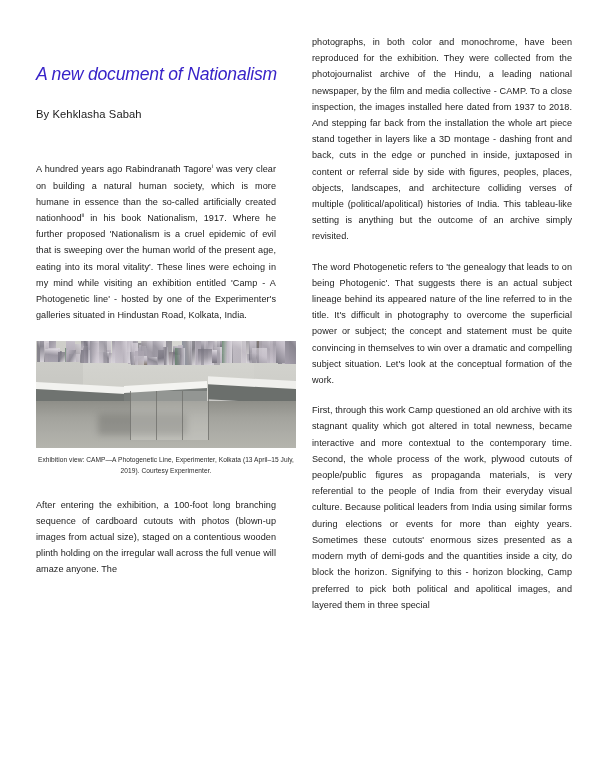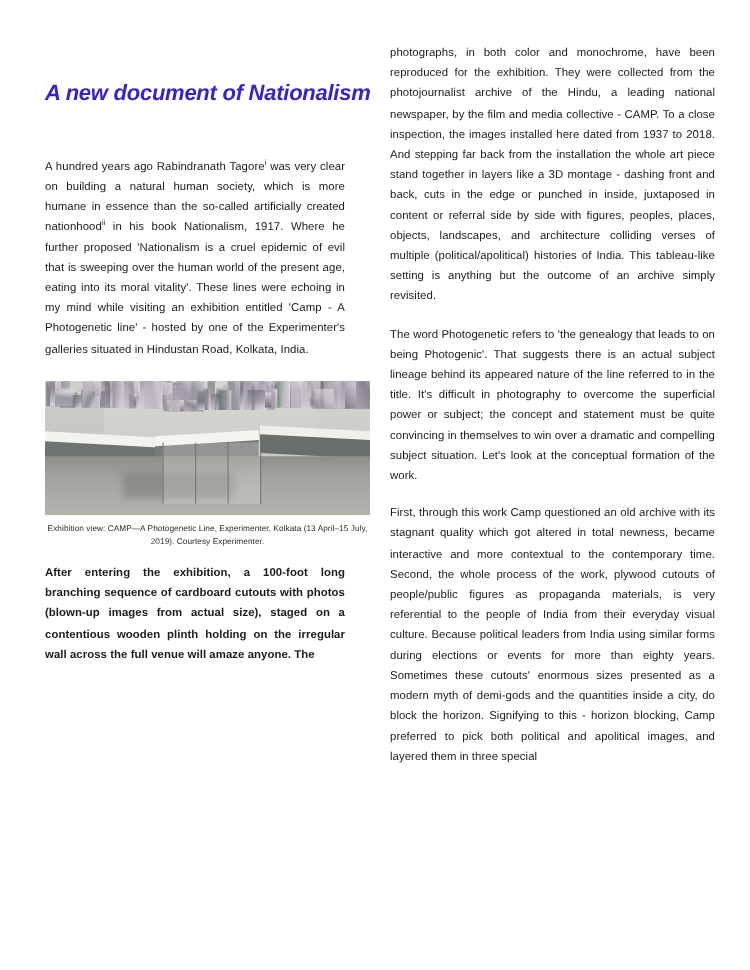--- a/index.html
+++ b/index.html
@@ -53,21 +53,21 @@
     font-weight: bold;
     letter-spacing: 0.15px;
     color: #121212;
     margin: 102px 0 0 0;
     line-height: 1.2;
   }
 
   .title {
     font-size: 17.6px;
     font-style: italic;
-    font-weight: bold;
+    font-weight: normal;
     color: #3823c8;
     letter-spacing: -0.2px;
     margin: 30px 0 0 0;
     line-height: 1.18;
     white-space: nowrap;
   }
 
   .byline {
     font-size: 11.2px;
     color: #1b1b1b;
@@ -243,20 +243,21 @@
 <body>
 
 <div class="page">
   <div class="columns">
 
     <div class="col col-left">
 
 
       <h1 class="title">A new document of Nationalism</h1>
 
+      <div class="byline">By Kehklasha Sabah</div>
 
       <p class="body first">
         <span>A hundred years ago Rabindranath Tagore<sup>i</sup> was very clear on building a natural human society, which is more humane in essence than the so-called artificially created nationhood<sup>ii</sup> in his book Nationalism, 1917. Where he further proposed 'Nationalism is a cruel epidemic of evil that is sweeping over the human world of the present age, eating into its moral vitality'. These lines were echoing in my mind while visiting an exhibition entitled 'Camp - A Photogenetic line' - hosted by one of the Experimenter's galleries situated in Hindustan Road, Kolkata, India.</span>
       </p>
 
       <div class="figure">
         <div class="photo">
           <div class="ph-wall"></div>
           <div class="ph-wall-left"></div>
           <div class="ph-wall-right"></div>
@@ -398,21 +399,21 @@
           <div class="ph-glass"></div>
           <div class="ph-mullion" style="left:36%"></div>
           <div class="ph-mullion" style="left:46%"></div>
           <div class="ph-mullion" style="left:56%"></div>
           <div class="ph-mullion" style="left:66%"></div>
         </div>
 
         <div class="caption">Exhibition view: CAMP—A Photogenetic Line, Experimenter, Kolkata (13 April–15 July, 2019). Courtesy Experimenter.</div>
       </div>
 
-      <p class="body" style="margin-top:10px;font-weight:bold;">
+      <p class="body" style="margin-top:20px;">
         <span>After entering the exhibition, a 100-foot long branching sequence of cardboard cutouts with photos (blown-up images from actual size), staged on a contentious wooden plinth holding on the irregular wall across the full venue will amaze anyone. The</span>
       </p>
 
     </div>
 
     <div class="col col-right">
 
       <p class="body first">
         <span>photographs, in both color and monochrome, have been reproduced for the exhibition. They were collected from the photojournalist archive of the Hindu, a leading national newspaper, by the film and media collective - CAMP. To a close inspection, the images installed here dated from 1937 to 2018. And stepping far back from the installation the whole art piece stand together in layers like a 3D montage - dashing front and back, cuts in the edge or punched in inside, juxtaposed in content or referral side by side with figures, peoples, places, objects, landscapes, and architecture colliding verses of multiple (political/apolitical) histories of India. This tableau-like setting is anything but the outcome of an archive simply revisited.</span>
       </p>

